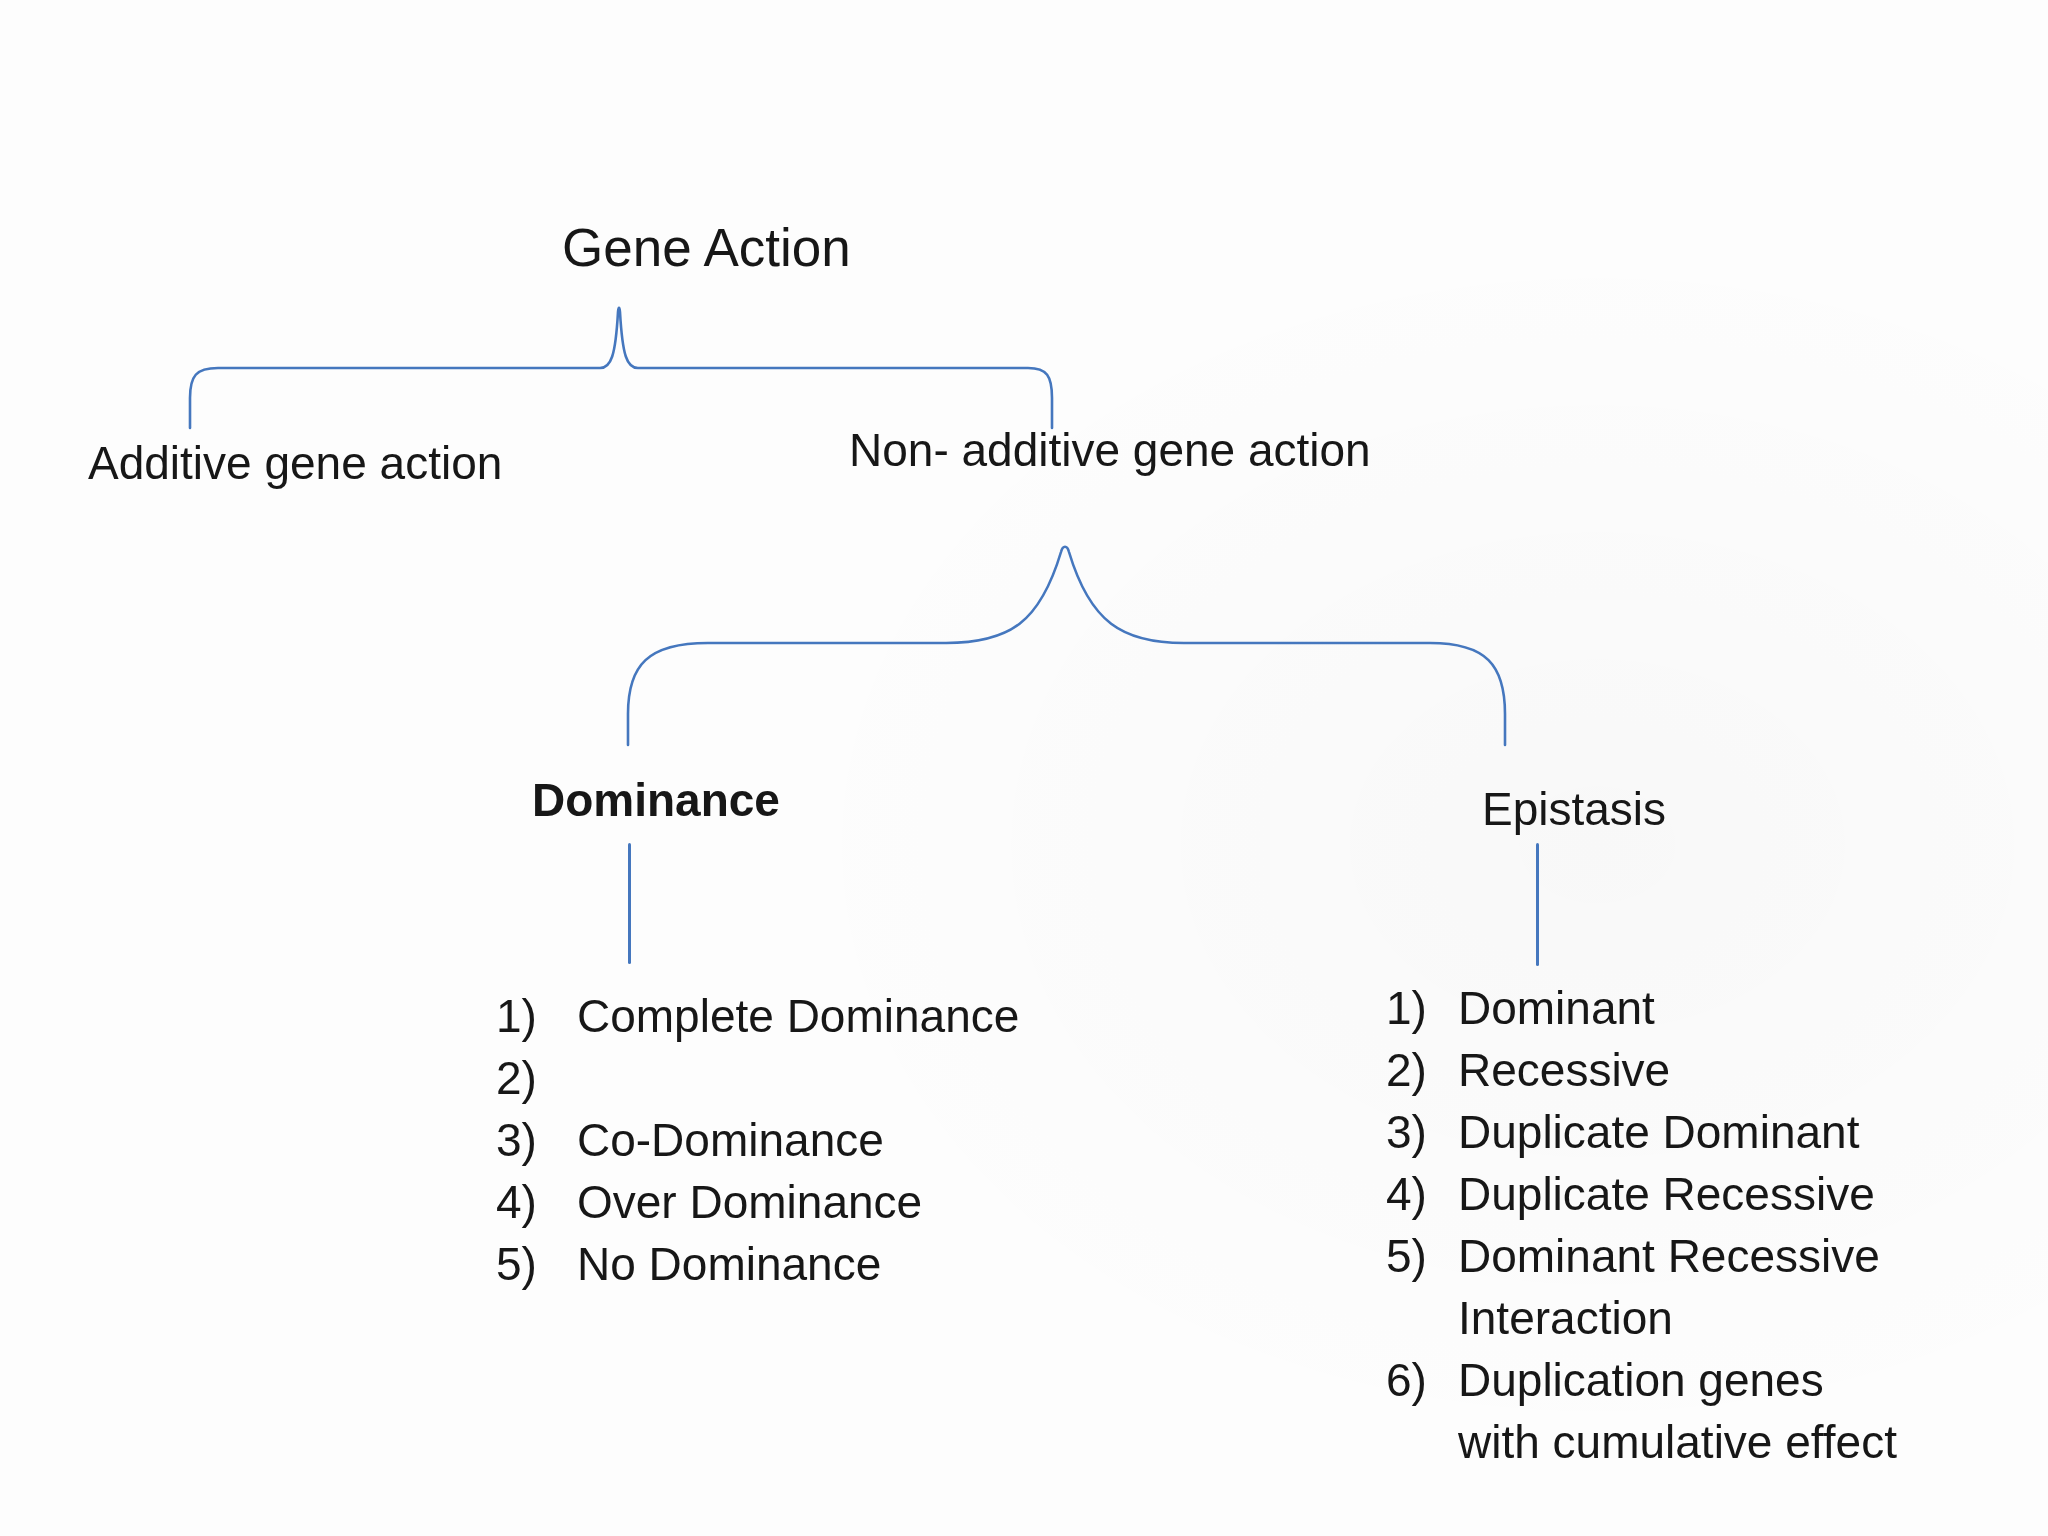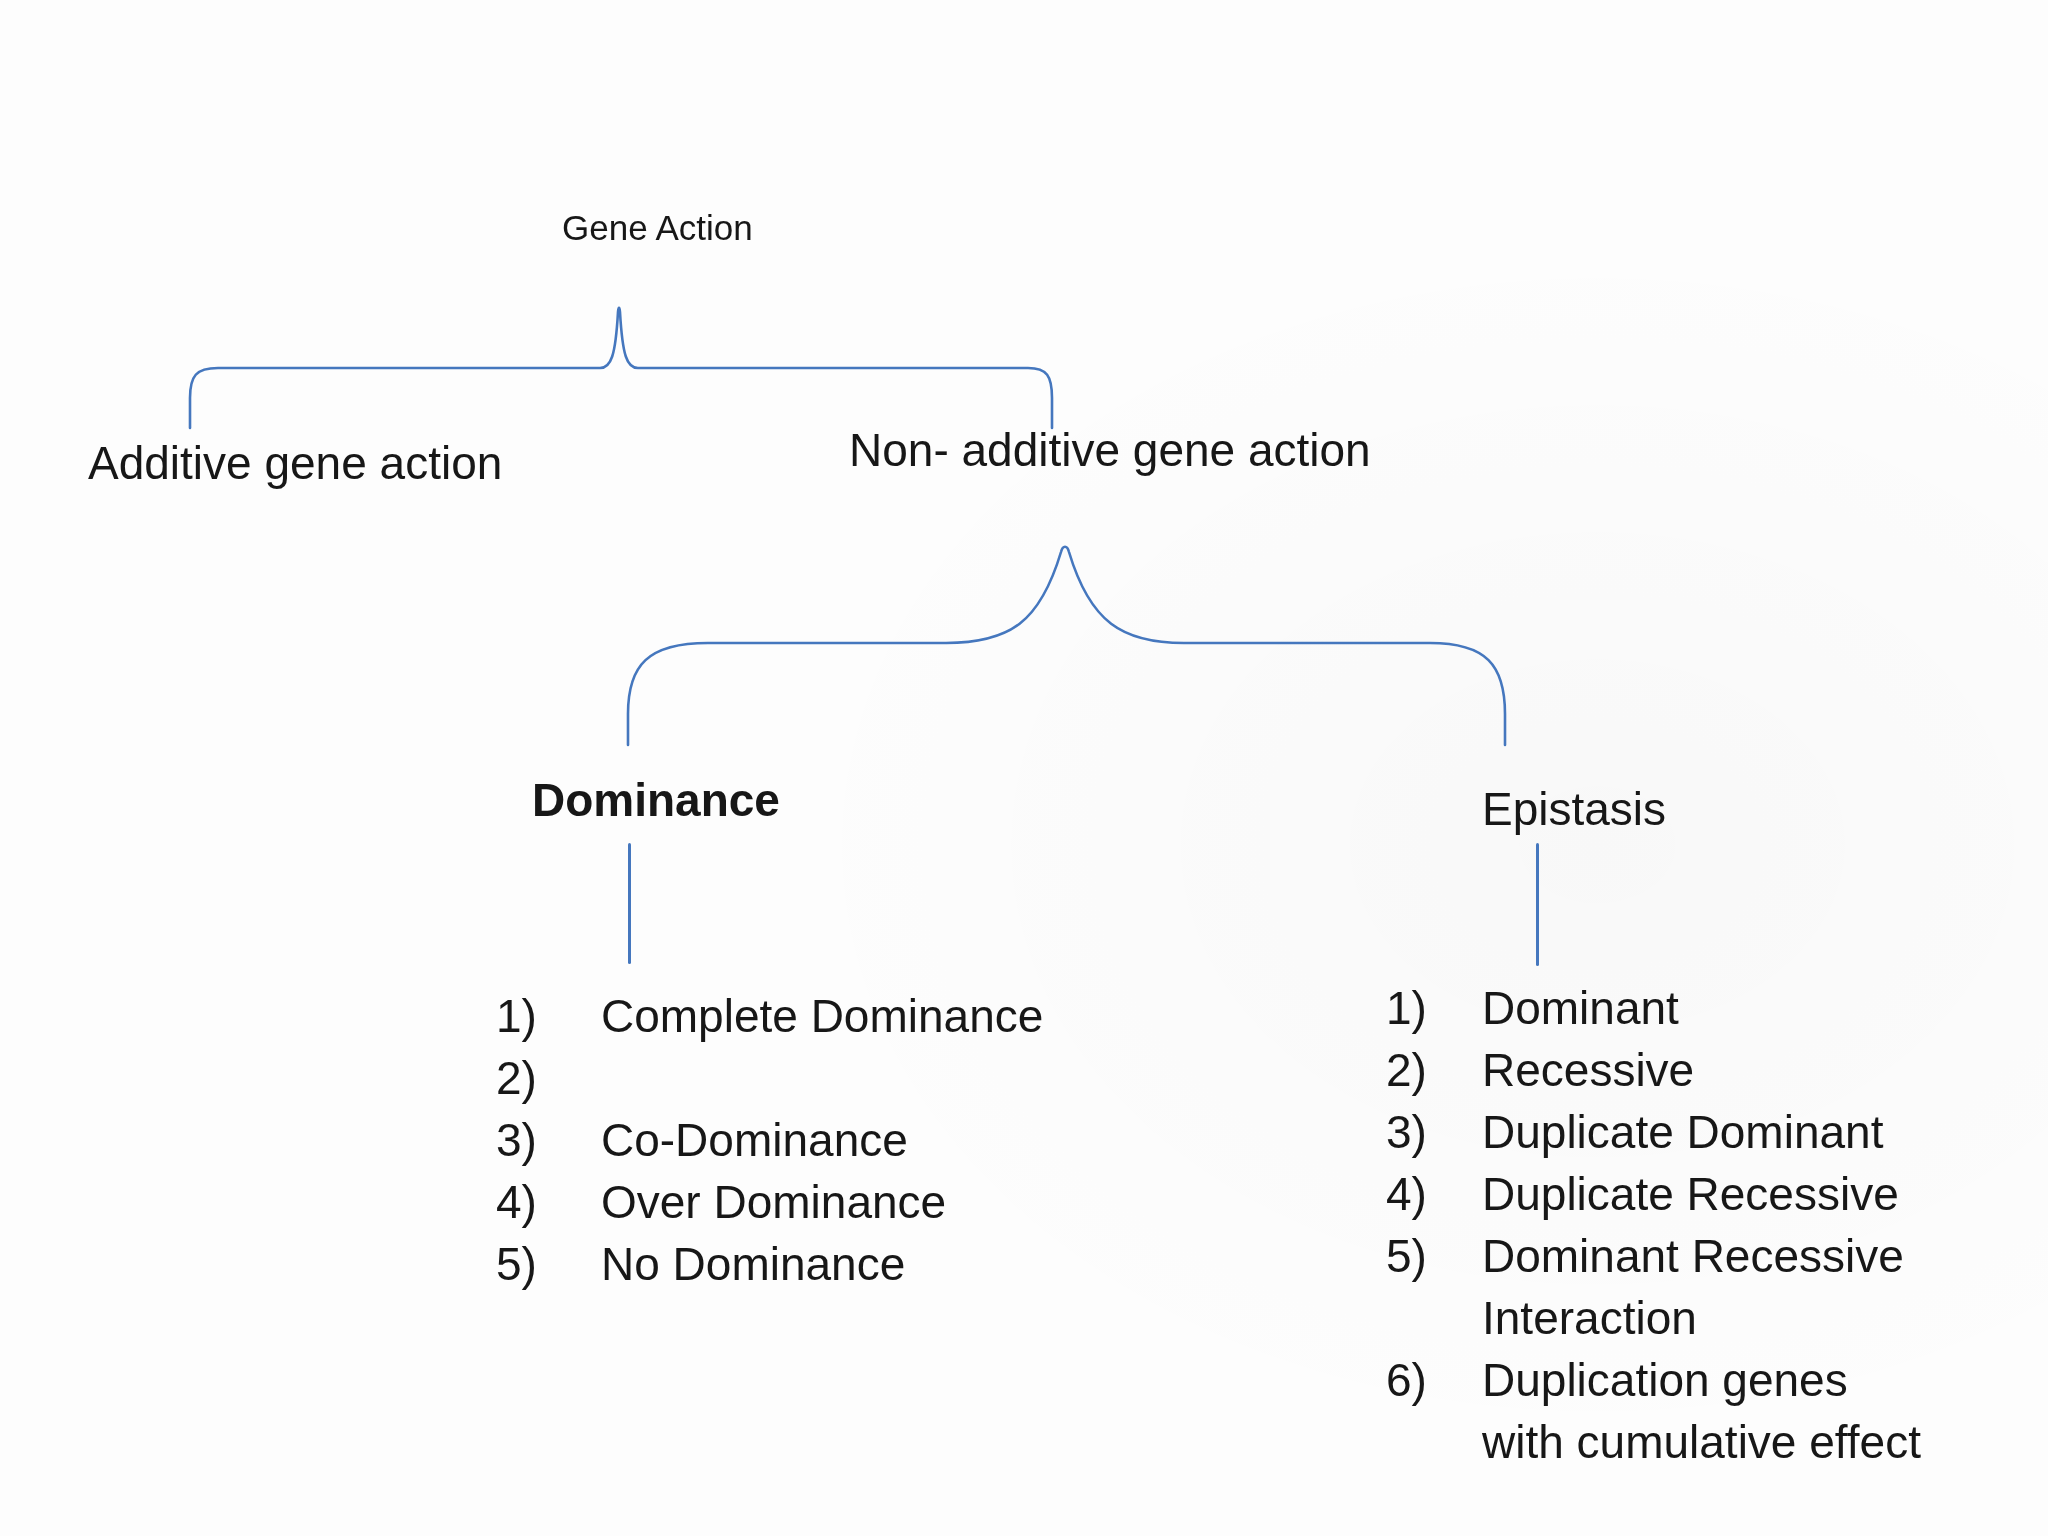--- a/index.html
+++ b/index.html
@@ -10,42 +10,42 @@
     color:var(--text);
     overflow:hidden;
   }
   .canvas {
     position:relative; width:2048px; height:1536px;
     background:
       radial-gradient(1200px 900px at 78% 55%, rgba(0,0,0,0.018), rgba(0,0,0,0) 70%),
       #fdfdfd;
   }
   .label { position:absolute; line-height:1; white-space:nowrap; }
-  .root-label     { left:562px; top:210px; font-size:35px; }
+  .root-label     { left:562px; top:221px; font-size:53px; }
   .additive-label { left:88px;  top:440px; font-size:46px; }
   .nonadd-label   { left:849px; top:427px; font-size:46px; }
   .dom-label      { left:532px; top:777px; font-size:46px;font-weight:bold; }
   .epi-label      { left:1482px; top:777px; font-size:46px;margin-top:9px; }
 
   svg.brace { position:absolute; overflow:visible; }
   svg.brace path { fill:none; stroke:var(--line); stroke-width:2.6; stroke-linecap:round; }
   .brace-1 { left:180px; top:298px; }
   .brace-2 { left:618px; top:533px; }
 
   .vline { position:absolute; width:3px; background:var(--line); border-radius:1.5px; }
   .vline-dom { left:628px; top:843px; height:121px; }
   .vline-epi { left:1536px; top:843px; height:123px; }
 
   .numlist { position:absolute; font-size:46px; line-height:62px; }
   .numlist-dom { left:496px;  top:985px; }
   .numlist-epi { left:1386px; top:977px; }
   .numlist .row { display:flex; align-items:flex-start; }
   .numlist-dom .num { width:81px; flex:0 0 81px; }
   .numlist-epi .num { width:72px; flex:0 0 72px; }
-  .numlist .txt { white-space:pre-line;margin-left:24px; }
+  .numlist .txt { white-space:pre-line; }
 </style>
 </head>
 <body>
 
 <div class="canvas" style="background-color: rgb(253, 253, 253);">
 
   <div class="label root-label">Gene Action</div>
 
   <svg class="brace brace-1" width="890" height="140" viewBox="180 298 890 140" aria-hidden="true">
     <path d="M 190 428 L 190 398

